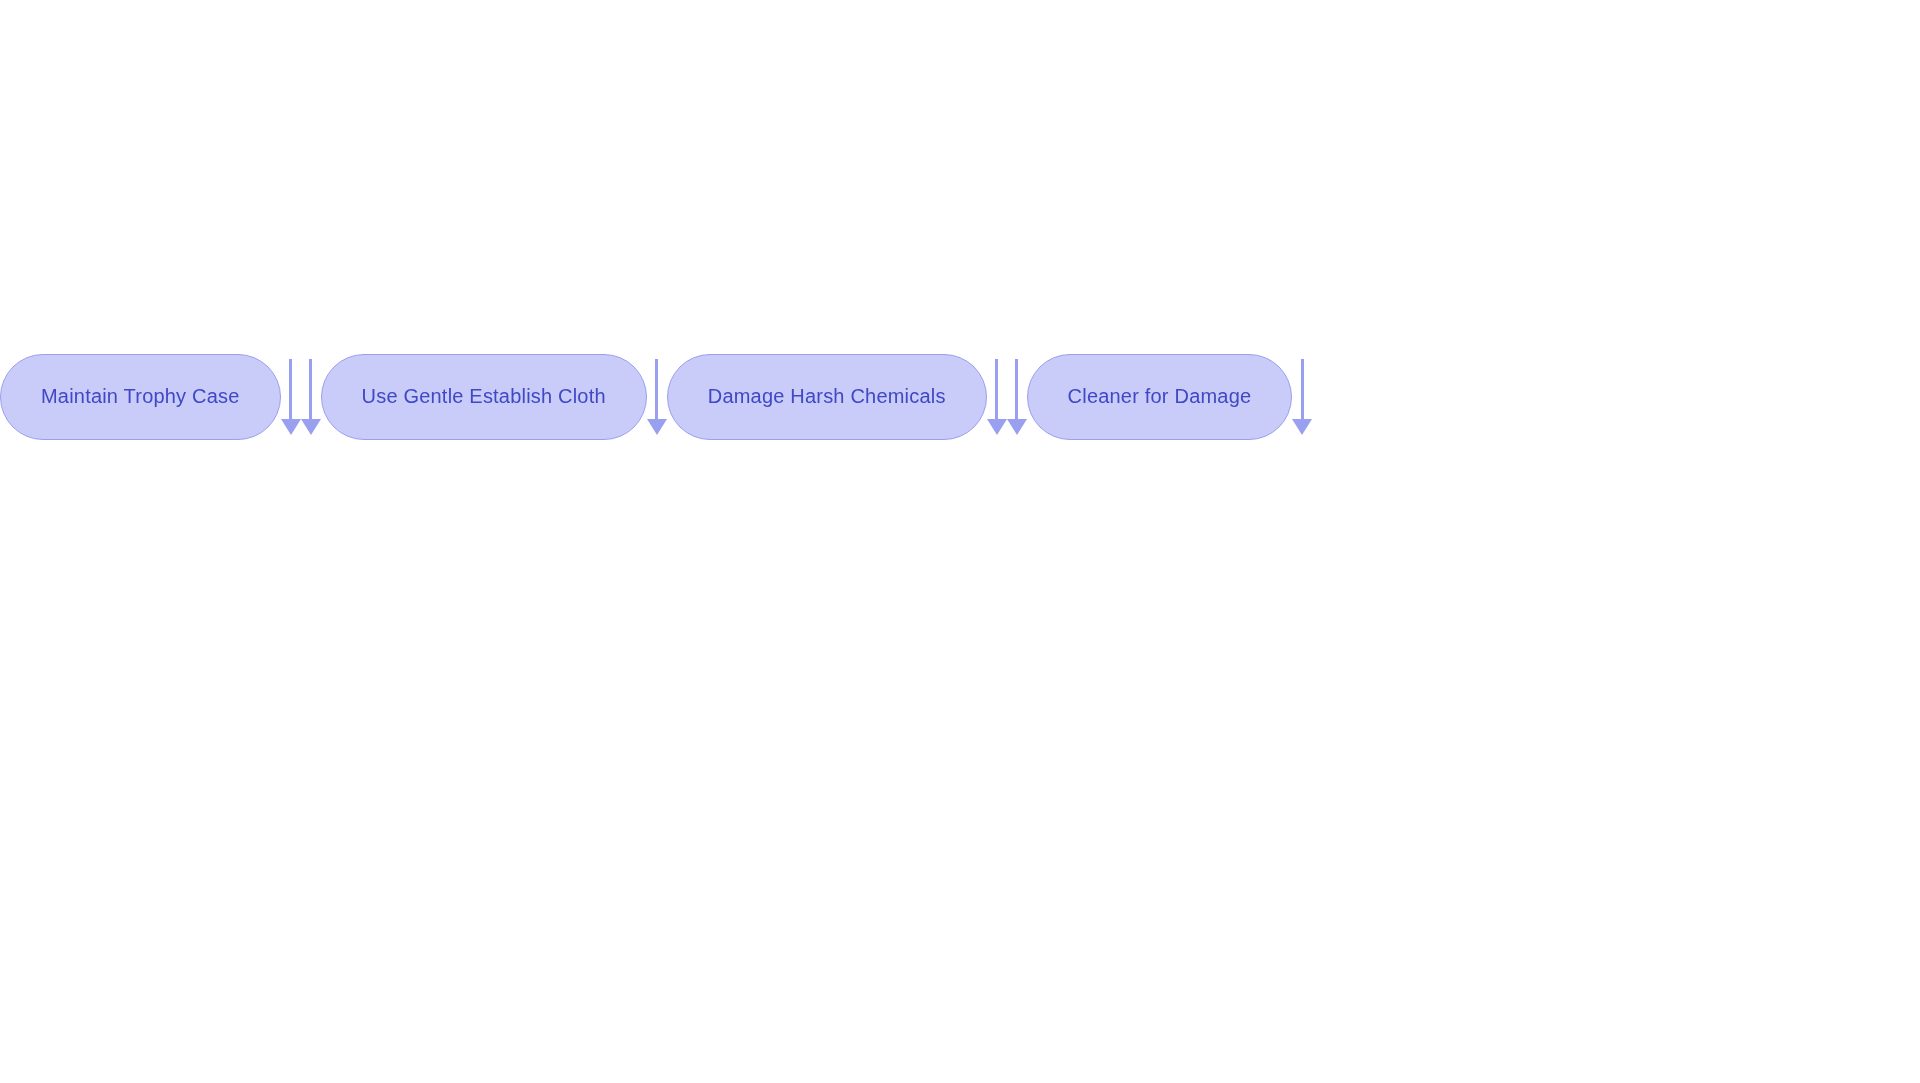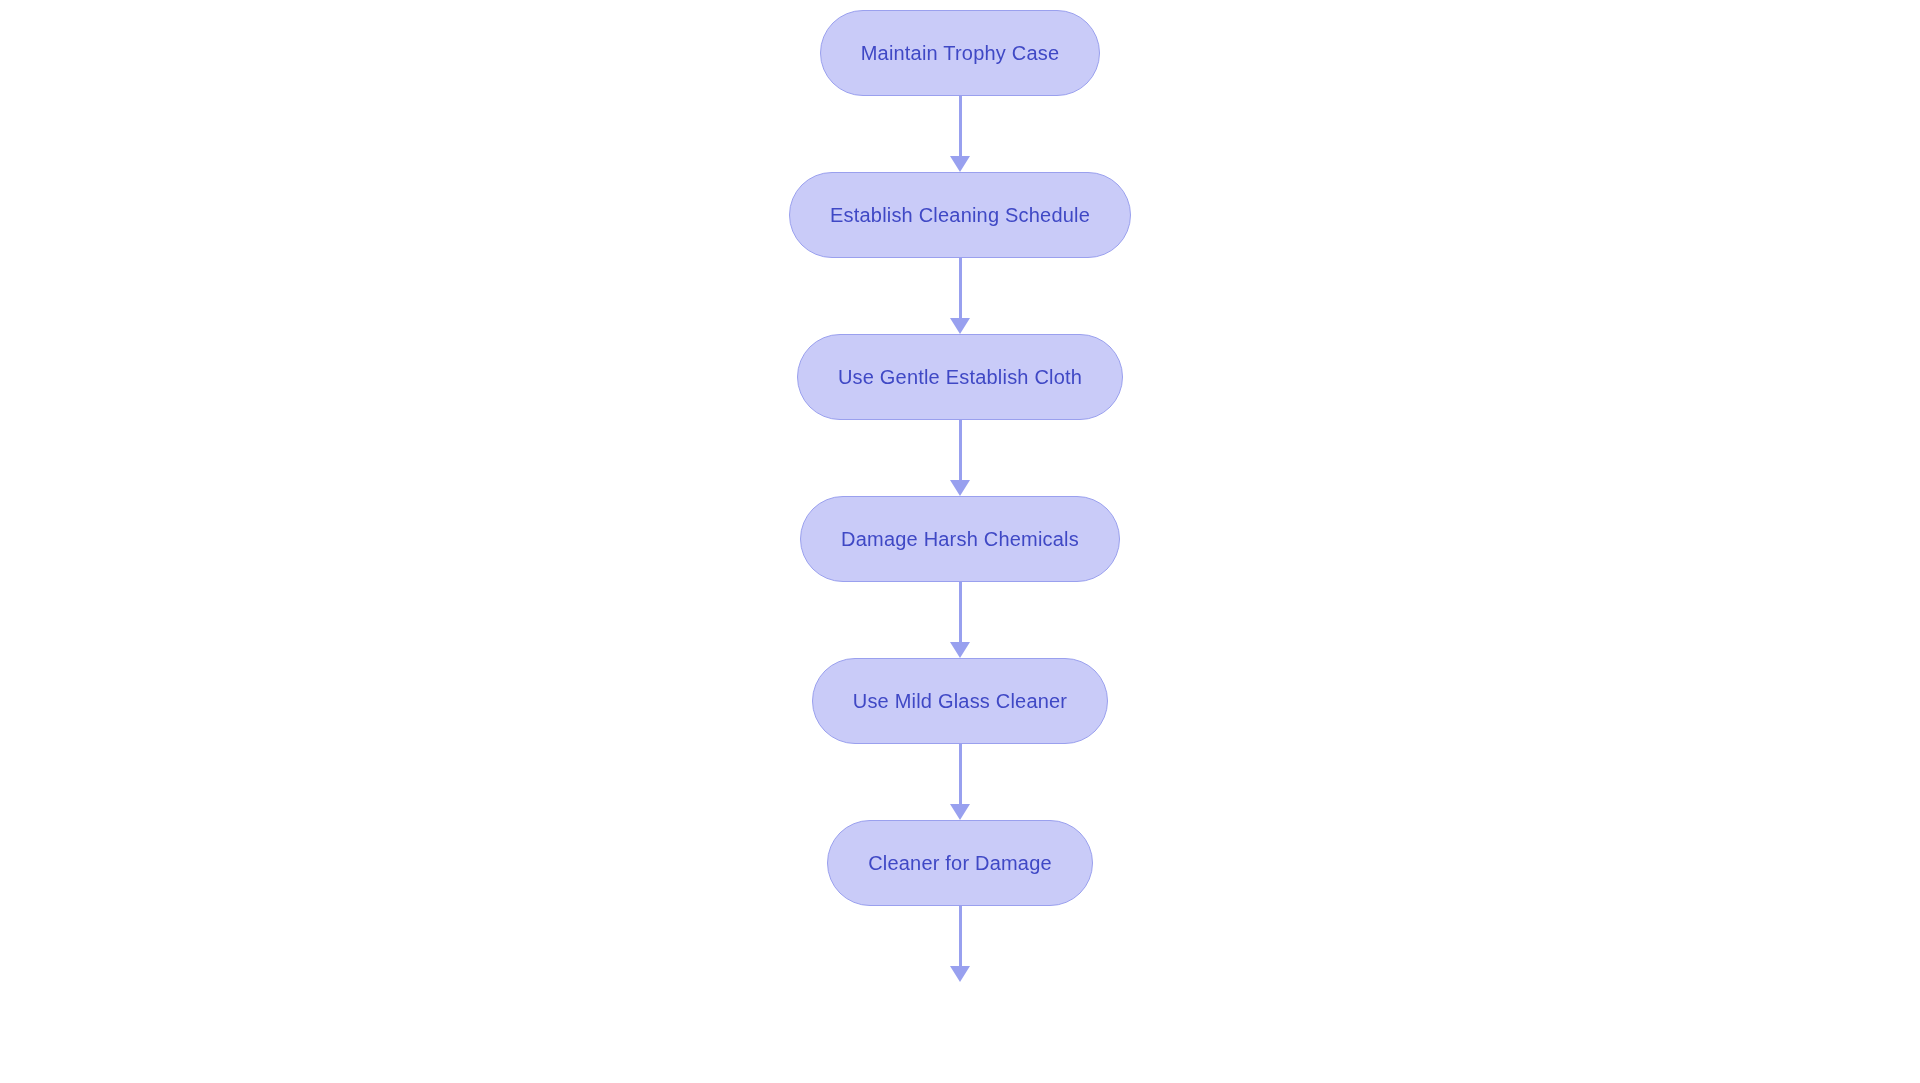--- a/index.html
+++ b/index.html
@@ -14,21 +14,20 @@
     width: 1920px;
     height: 1083px;
     background: var(--background);
     font-family: "Liberation Sans", sans-serif;
     overflow: hidden;
   }
   .canvas {
     width: 1920px;
     height: 783px;
     display: flex;
-    flex-direction: column;
     align-items: center;
     padding-top: 10px;
   }
   .node {
     height: 86px;
     min-height: 86px;
     border-radius: 43px;
     background: var(--node-fill);
     border: 1.5px solid var(--node-border);
     color: var(--node-text);
@@ -68,23 +67,20 @@
 
   <div class="node">
     <span>Maintain Trophy Case</span>
   </div>
 
   <div class="connector">
     <div class="line"></div>
     <div class="arrowhead"></div>
   </div>
 
-  <div class="node">
-    <span>Establish Cleaning Schedule</span>
-  </div>
 
   <div class="connector">
     <div class="line"></div>
     <div class="arrowhead"></div>
   </div>
 
   <div class="node">
     <span>Use Gentle Establish Cloth</span>
   </div>
 
@@ -95,23 +91,20 @@
 
   <div class="node">
     <span>Damage Harsh Chemicals</span>
   </div>
 
   <div class="connector">
     <div class="line"></div>
     <div class="arrowhead"></div>
   </div>
 
-  <div class="node">
-    <span>Use Mild Glass Cleaner</span>
-  </div>
 
   <div class="connector">
     <div class="line"></div>
     <div class="arrowhead"></div>
   </div>
 
   <div class="node">
     <span>Cleaner for Damage</span>
   </div>
 

